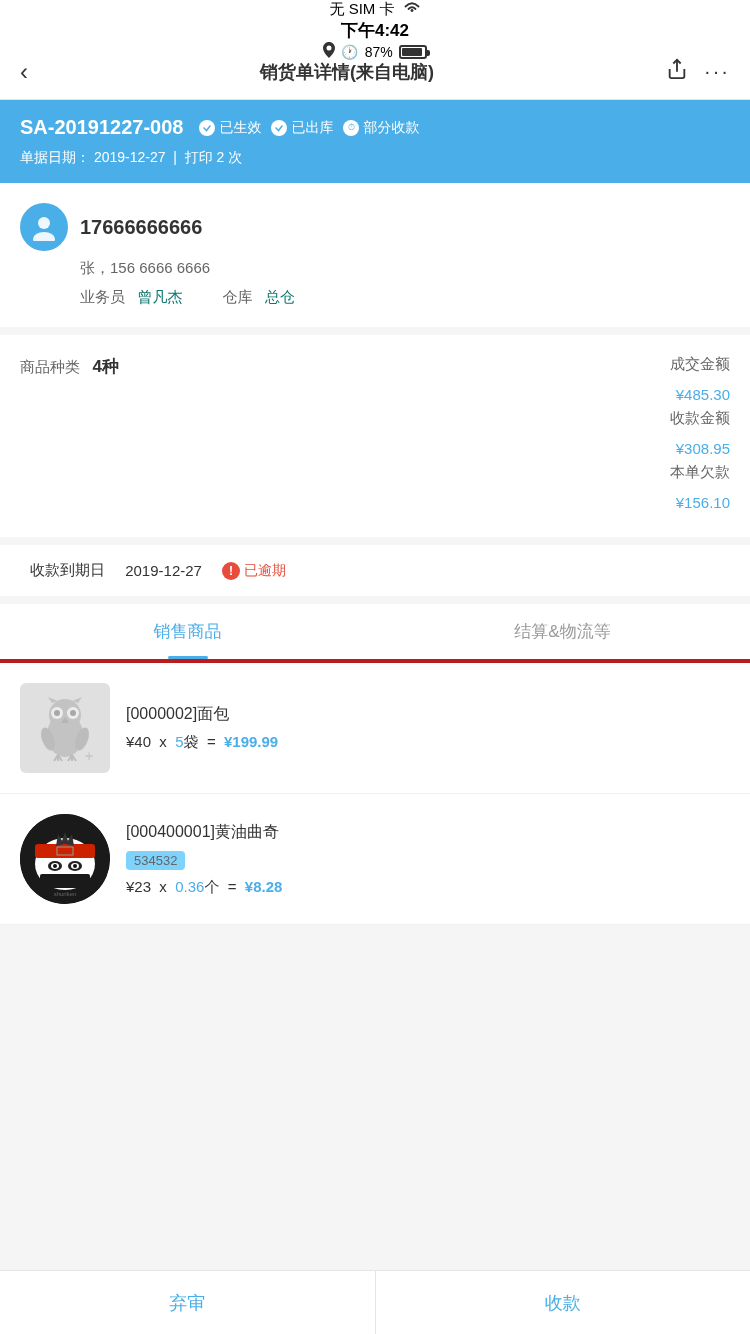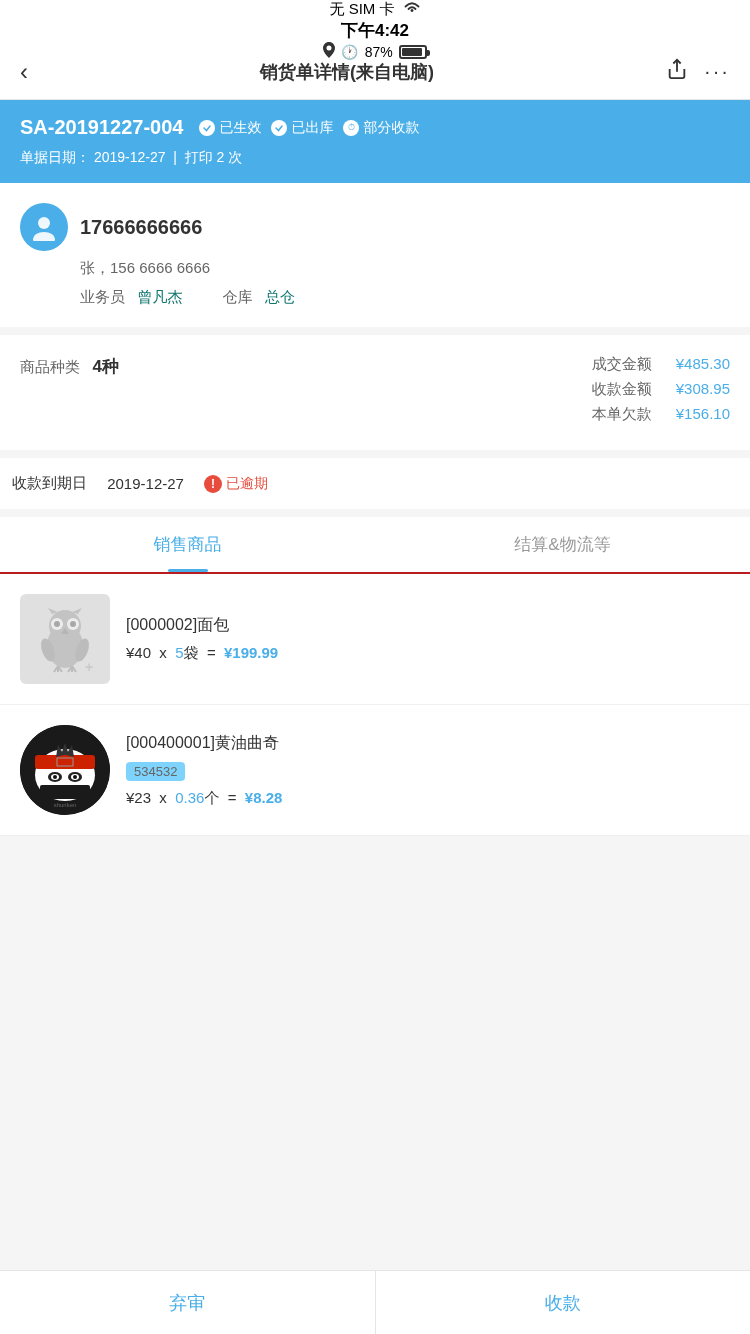--- a/index.html
+++ b/index.html
@@ -146,31 +146,32 @@
       display: flex;
       justify-content: space-between;
       align-items: flex-start;
     }
     .summary-left { font-size: 15px; color: #333; }
     .summary-count { font-size: 17px; font-weight: 600; }
     .summary-right { text-align: right; }
     .amount-row {
       display: flex;
       justify-content: flex-end;
-      gap: 24px;
+      gap: 12px;
       margin-bottom: 6px;
       font-size: 15px;
+      flex-direction: column;
     }
     .amount-label { color: #666; }
     .amount-value { color: #4AAEE8; font-weight: 500; }
 
     
     .due-section {
       background: #fff;
-      padding: 16px 12px;
+      padding: 16px 30px;
       margin-bottom: 8px;
       font-size: 15px;
       color: #333;
       display: flex;
       align-items: center;
       gap: 8px;
     }
     .overdue-badge {
       display: flex;
       align-items: center;
@@ -187,21 +188,21 @@
       font-size: 12px; font-weight: 700;
     }
 
     
     .tabs-section {
       background: #fff;
       margin-bottom: 0;
     }
     .tabs-row {
       display: flex;
-      border-bottom: 2px solid #b91c1c;
+      border-bottom: 4px solid #b91c1c;
     }
     .tab {
       flex: 1;
       text-align: center;
       padding: 16px 0;
       font-size: 17px;
       color: #999;
       cursor: pointer;
       position: relative;
     }
@@ -329,21 +330,21 @@
         <polyline points="16 6 12 2 8 6"></polyline>
         <line x1="12" y1="2" x2="12" y2="15"></line>
       </svg>
     </span>
     <span class="nav-more">···</span>
   </div>
 </div>
 
 <div class="order-header">
   <div class="order-header-top">
-    <span class="order-id">SA-20191227-004</span>
+    <span class="order-id">SA-20191227-008</span>
     <div class="status-badges">
       <span class="badge">
         <span class="badge-icon">
           <svg width="10" height="10" viewBox="0 0 10 10">
               <path d="M2 5 L4.5 7.5 L8 3" stroke="#4AAEE8" stroke-width="1.5" fill="none" stroke-linecap="round"></path>
             </svg>
         </span>
         <span>已生效</span>
       </span>
       <span class="badge">

